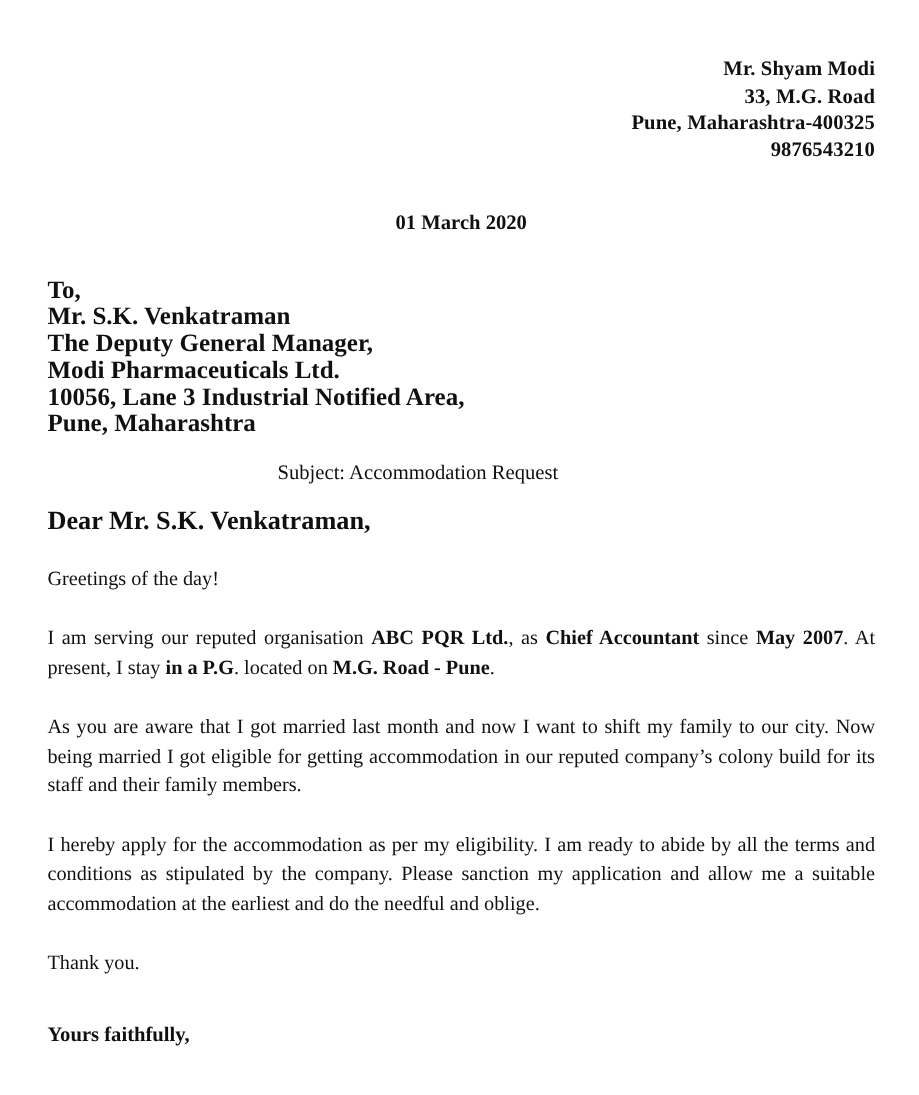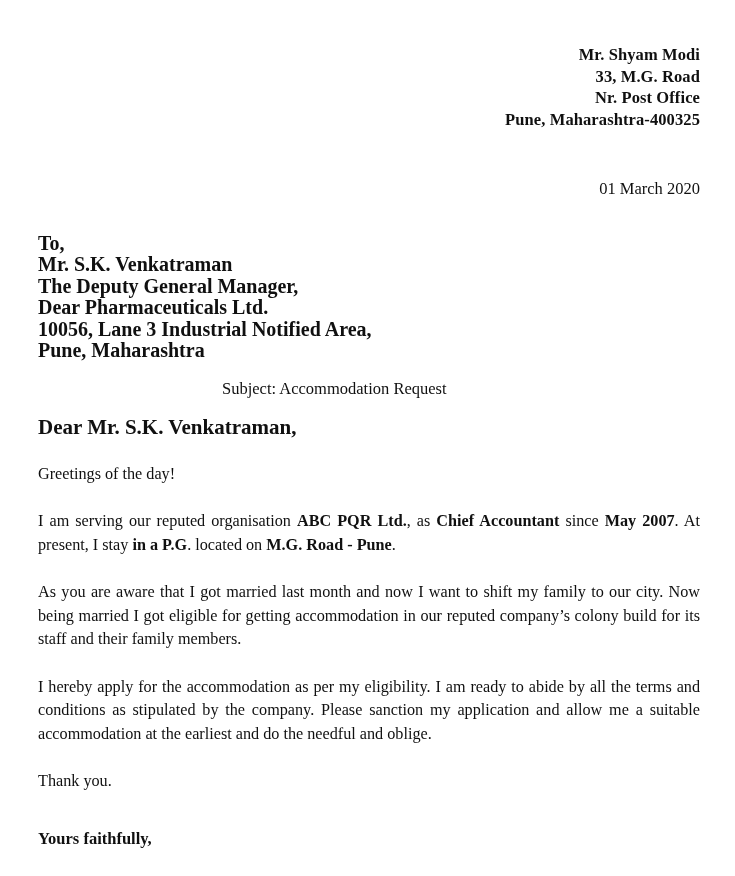--- a/index.html
+++ b/index.html
@@ -31,25 +31,25 @@
   .sender-block {
     text-align: right;
     font-weight: bold;
     font-size: 16.5px;
     line-height: 21.5px;
     letter-spacing: 0.1px;
   }
   .sender-line { display: block; }
 
   .date-line {
-    text-align: right;
-    font-weight: normal;
+    text-align: center;
+    font-weight: bold;
     font-size: 16.5px;
     line-height: 21.5px;
-    margin-top: 48px;
+    margin-top: 37px;
   }
 
   
   .recipient-block {
     margin-top: 33px;
     font-weight: bold;
     font-size: 20px;
     line-height: 21.5px;
     text-align: left;
   }
@@ -96,31 +96,31 @@
 </style>
 </head>
 <body>
 
 <div class="page">
   <div class="column">
 
     <div class="sender-block">
       <span class="sender-line">Mr. Shyam Modi</span>
       <span class="sender-line">33, M.G. Road</span>
-      <span class="sender-line">Nr. Post Office</span>
       <span class="sender-line">Pune, Maharashtra-400325</span>
+      <span class="sender-line">9876543210</span>
     </div>
 
     <div class="date-line">01 March 2020</div>
 
     <div class="recipient-block">
       <span class="recipient-line">To,</span>
       <span class="recipient-line">Mr. S.K. Venkatraman</span>
       <span class="recipient-line">The Deputy General Manager,</span>
-      <span class="recipient-line">Dear Pharmaceuticals Ltd.</span>
+      <span class="recipient-line">Modi Pharmaceuticals Ltd.</span>
       <span class="recipient-line">10056, Lane 3 Industrial Notified Area,</span>
       <span class="recipient-line">Pune, Maharashtra</span>
     </div>
 
     <div class="subject-line">Subject: Accommodation Request</div>
 
     <div class="salutation">Dear Mr. S.K. Venkatraman,</div>
 
     <p class="body-para greeting">Greetings of the day!</p>
 

